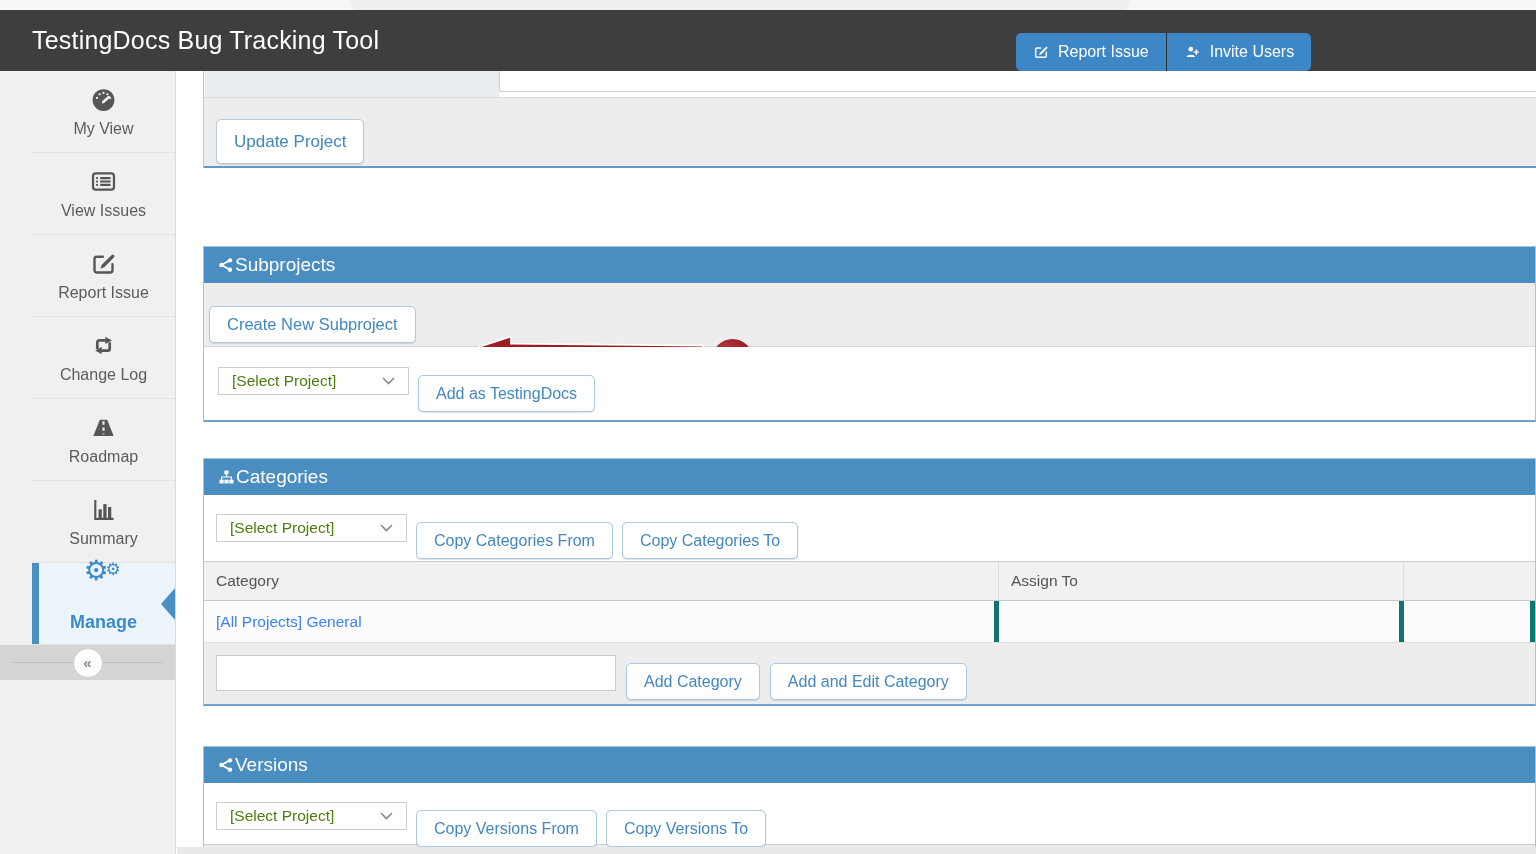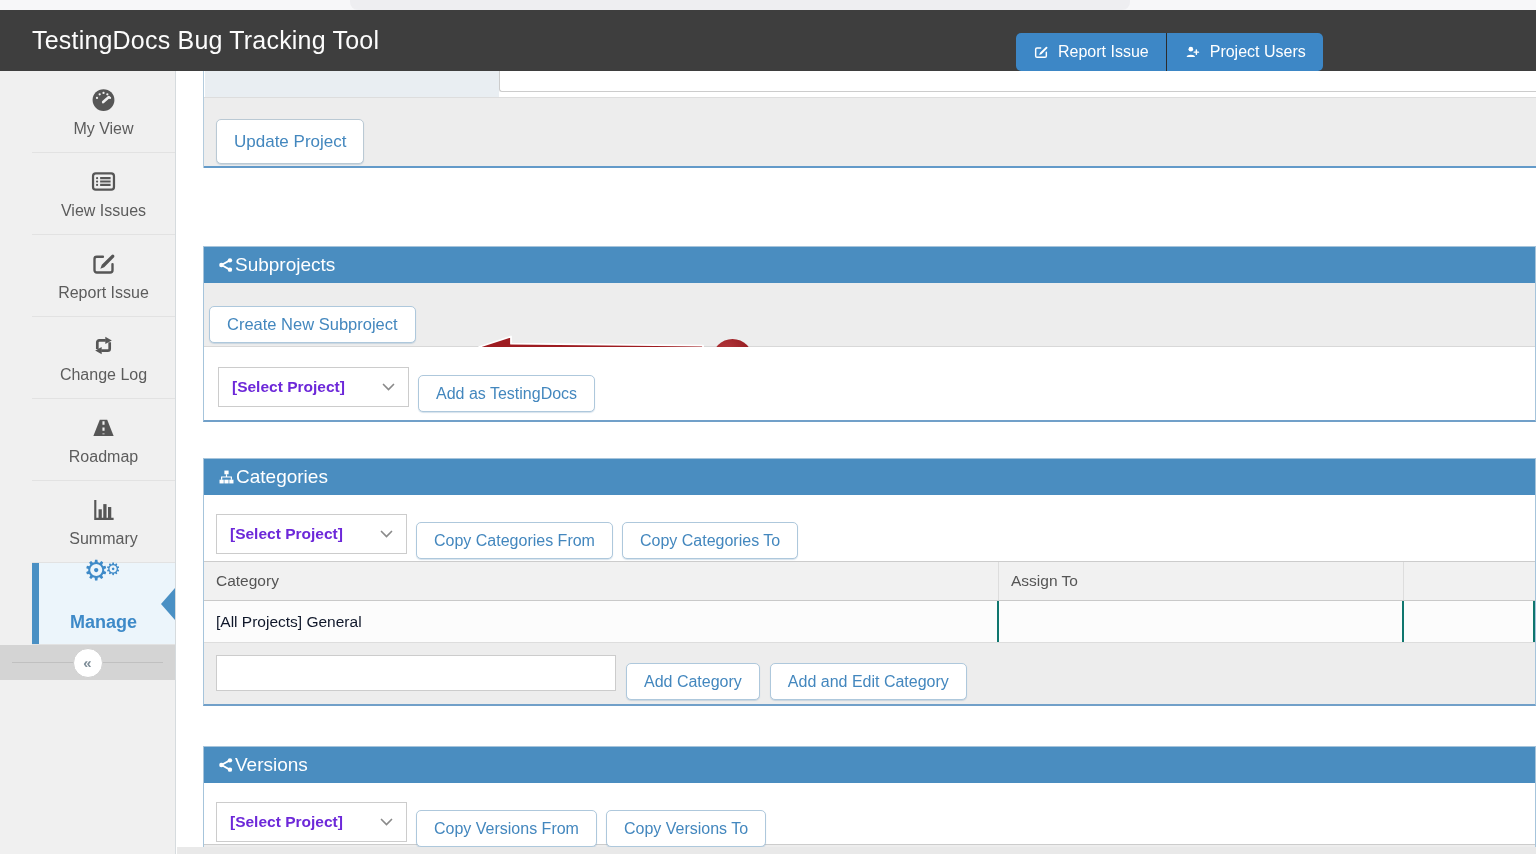--- a/index.html
+++ b/index.html
@@ -29,21 +29,21 @@
   .side-item.active::after { content:""; position:absolute; right:0; top:50%; margin-top:-16px; width:0; height:0; border:16px solid transparent; border-right:14px solid #4a90c4; border-left:0; }
   .collapse-band { position:relative; height:35px; background:#d4d4d4; display:flex; align-items:center; justify-content:center; }
   .collapse-line { position:absolute; left:12px; right:12px; top:17px; height:1px; background:#c0c0c0; }
   .collapse-btn { position:relative; width:30px; height:30px; border-radius:50%; background:#fff; border:1px solid #cfcfcf; color:#7f8e99; font-size:15px; font-weight:bold; line-height:26px; text-align:center; cursor:pointer; font-family:inherit; }
   .gear-wrap { position:relative; width:44px; height:30px; font-family:"DejaVu Sans",sans-serif; color:#3e8ac8; }
   .gear-big { position:absolute; left:2px; top:-4px; font-size:28px; }
   .gear-small { position:absolute; left:24px; top:-6px; font-size:17px; }
 
   
   .btn { display:inline-flex; align-items:center; justify-content:center; height:37px; padding:0 17px; background:#fff; border:1px solid #aec8dc; border-radius:5px; color:#4387be; font-size:16px; font-family:inherit; cursor:pointer; box-shadow:0 1px 1px rgba(90,140,180,.25); white-space:nowrap;margin-top:8px; }
-  .select { display:flex; align-items:center; justify-content:space-between; width:191px; height:40px; background:#fff; border:1px solid #ccc; padding:0 13px; color:#6d28d9; font-size:15.5px; cursor:pointer;font-weight:bold; }
+  .select { display:flex; align-items:center; justify-content:space-between; width:191px; height:28px; background:#fff; border:1px solid #ccc; padding:0 13px; color:#4d7c0f; font-size:15.5px; cursor:pointer; }
   .panel { position:absolute; width:1333px; background:#fff; border:1px solid #a6c4db; border-bottom:2px solid #71a0c9; }
   .panel-header { height:36px; background:#4a8dc0; color:#fff; display:flex; align-items:center; padding-left:13px; font-size:19px; }
   .icon { display:inline-block; line-height:0; }
 
   
   .update-panel { position:absolute; left:203px; top:71px; width:1333px; height:97px; border-left:1px solid #b3cbdd; }
   .desc-label-cell { position:absolute; left:1px; top:0; width:294px; height:26px; background:#e9eef2; }
   .desc-input-sliver { position:absolute; left:295px; top:0; width:1038px; height:21px; background:#fff; border-left:1px solid #ccc; border-bottom:1px solid #ccc; border-radius:0 0 0 3px; }
   .update-footer { position:absolute; left:0; top:26px; width:1333px; height:71px; background:#ededed; border-top:1px solid #ddd; border-bottom:2px solid #639ac9; }
   .update-btn { position:absolute; left:12px; top:13px; height:45px; font-size:17px; border-color:#bac9d4; }
@@ -57,21 +57,21 @@
   .annot-badge { position:absolute; left:508px; top:56px; width:41px; height:41px; border-radius:50%; background:radial-gradient(circle at 35% 30%, #b4383d, #8e151a 75%); color:#fff; font-size:21px; font-weight:bold; display:flex; align-items:center; justify-content:center; }
 
   
   #categories { left:203px; top:458px; }
   .toolbar { position:relative; height:66px; background:#fff; display:flex; align-items:flex-start; padding:19px 0 0 12px; gap:9px; }
   .thead { display:flex; height:40px; background:#f1f1f1; border-top:1px solid #ccc; border-bottom:1px solid #c9c9c9; }
   .trow { display:flex; height:42px; background:#fcfcfc; border-bottom:1px solid #ddd; }
   .tcell { display:flex; align-items:center; padding-left:12px; font-size:15.5px; border-right:1px solid #ddd; }
   .tcell:last-child { border-right:none; }
   .thead .tcell { color:#555; }
-  .trow .tcell { color:#0f172a; border-right:2px solid #0f766e; }
+  .trow .tcell { color:#3b82f6; border-right:5px solid #0f766e; }
   .c1 { width:795px; } .c2 { width:405px; } .c3 { flex:1; }
   .tfoot { position:relative; height:61px; background:#ededed; display:flex; align-items:flex-start; padding:12px 0 0 12px; gap:10px; }
   .cat-input { width:400px; height:36px; border:1px solid #ccc; background:#fff; padding:0 10px; font-size:15px; font-family:inherit; color:#444; }
 
   
   #versions { left:203px; top:746px; height:108px; overflow:hidden; }
   .ver-strip { height:14px; background:#ededed; border-top:1px solid #ccc; }
   .bottom-strip { position:absolute; left:177px; top:847px; width:1359px; height:7px; background:#e9e9e9; }
 </style>
 </head>
@@ -96,21 +96,21 @@
         <span>Report Issue</span>
       </button>
       <button class="hdr-btn">
         <span class="icon">
           <svg width="17" height="16" viewBox="0 0 24 24">
               <circle cx="9.5" cy="7.8" r="3.5" fill="#fff"></circle>
               <path d="M3.2 19.6 c0 -4.4 12.6 -4.4 12.6 0 z" fill="#fff"></path>
               <path d="M17.8 9 v6.4 M14.6 12.2 h6.4" stroke="#fff" stroke-width="2.2" stroke-linecap="round"></path>
             </svg>
         </span>
-        <span>Project Users</span>
+        <span>Invite Users</span>
       </button>
     </div>
   </div>
 
   <div class="sidebar">
     <div class="side-item">
       <span class="icon">
         <svg width="27" height="27" viewBox="0 0 24 24">
             <circle cx="12" cy="12.5" r="9.7" fill="currentColor"></circle>
             <circle cx="6.2" cy="10.6" r="1" fill="#f0f0f0"></circle>

